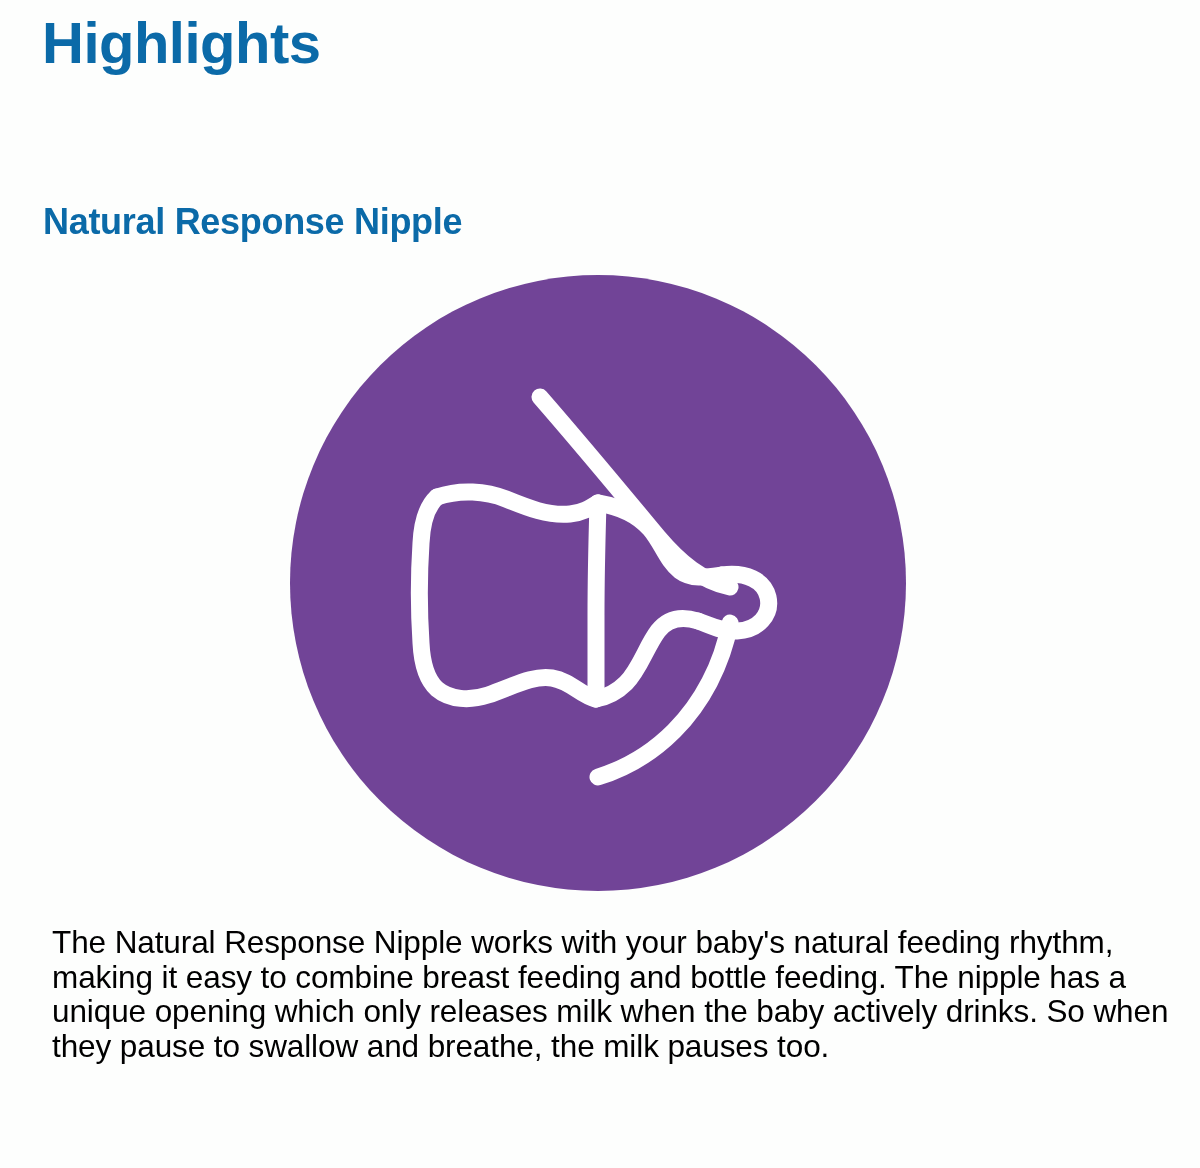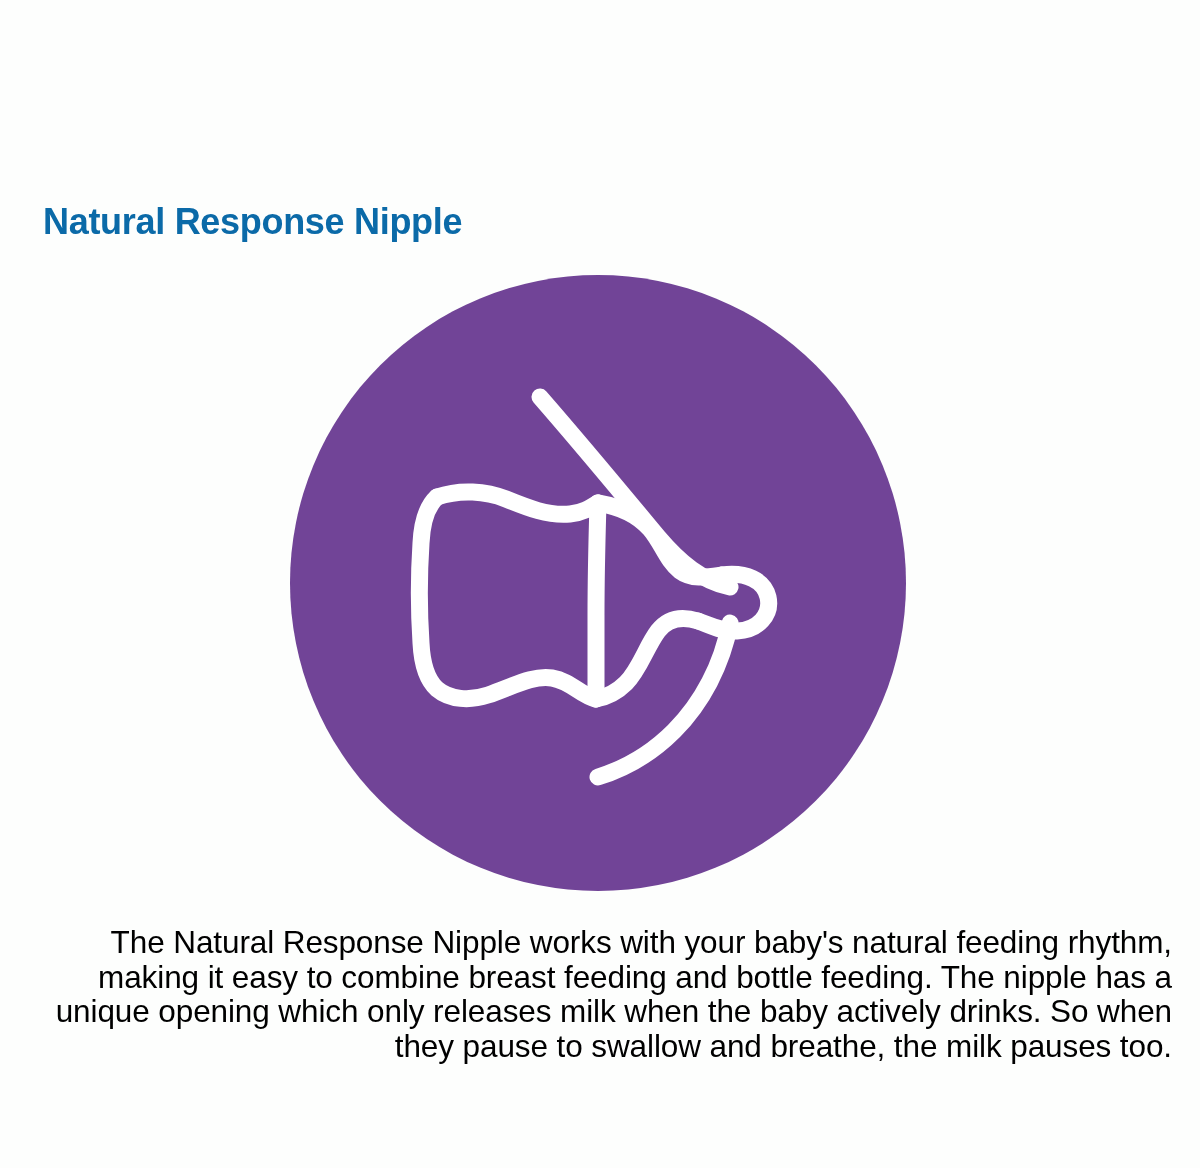--- a/index.html
+++ b/index.html
@@ -70,28 +70,28 @@
     position: absolute;
     left: 52px;
     top: 925px;
     width: 1120px;
     margin: 0;
     font-size: 31.5px;
     line-height: 34.5px;
     font-weight: 400;
     color: #000000;
     letter-spacing: -0.1px;
-    text-align: right;
   }
 </style>
 </head>
 <body>
 
 <div class="page">
 
+  <h1 class="section-title">Highlights</h1>
 
   <h2 class="feature-title">Natural Response Nipple</h2>
 
   <div class="icon-badge">
     <svg viewBox="0 0 616 616" xmlns="http://www.w3.org/2000/svg">
       <circle cx="308" cy="308" r="308" fill="#714497"></circle>
       <g fill="none" stroke="#ffffff" stroke-width="17" stroke-linecap="round" stroke-linejoin="round">
 
         <path d="M 147 222
                  C 136 232 132 248 131 268

